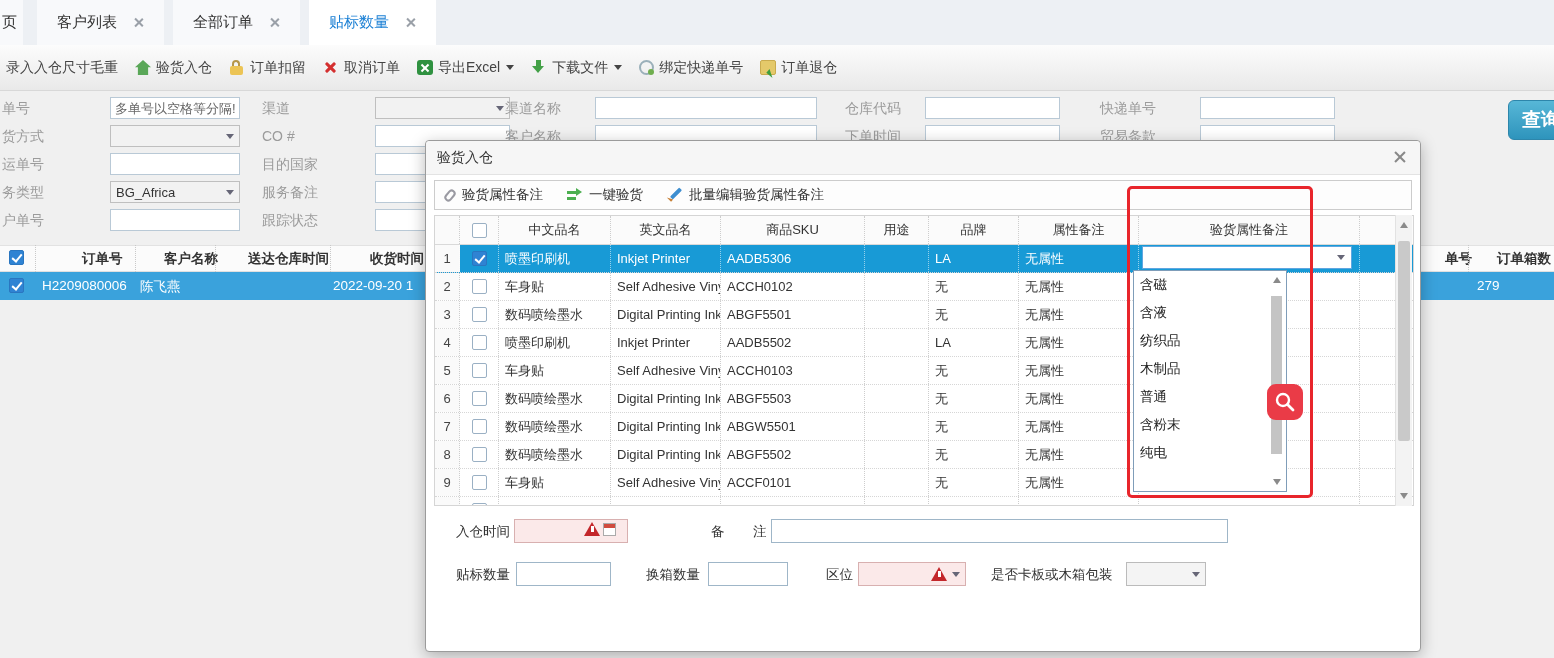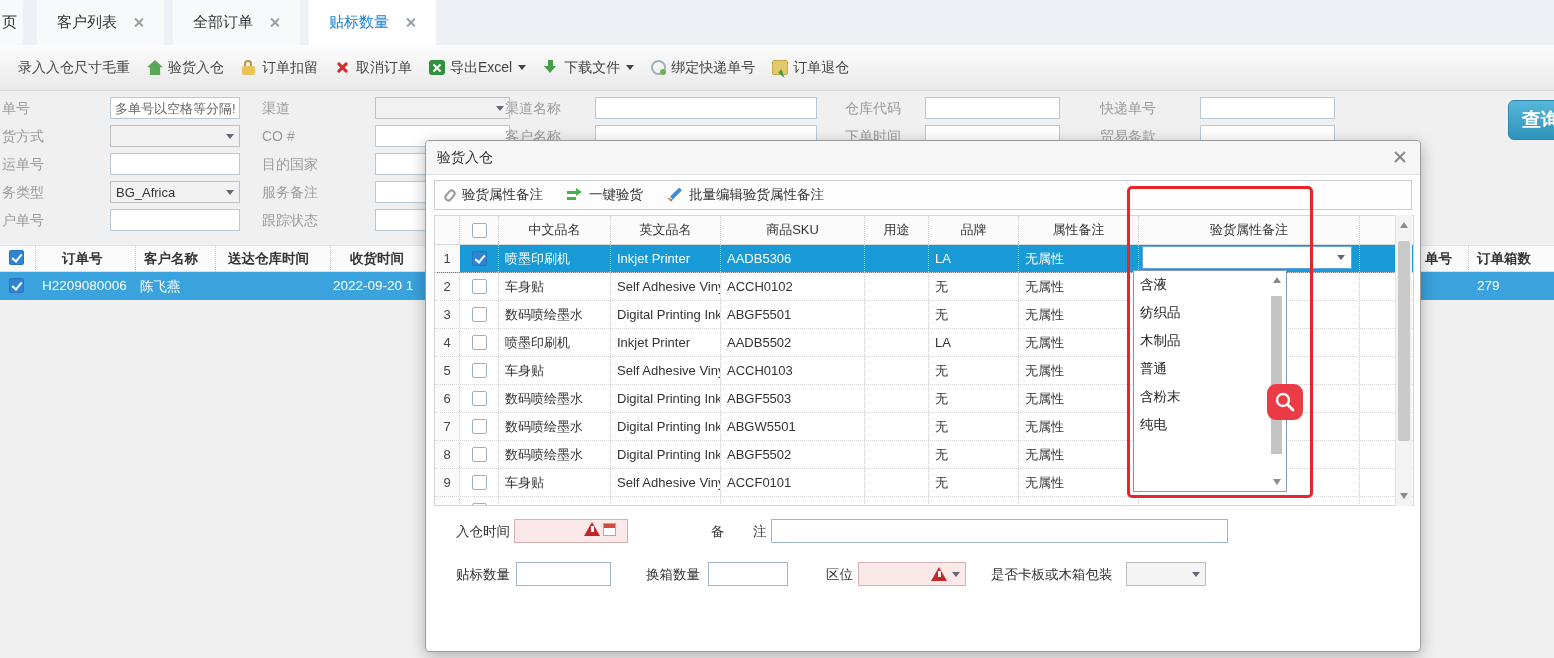--- a/index.html
+++ b/index.html
@@ -11,21 +11,21 @@
   .tab{display:flex;align-items:center;padding:0 20px;background:#f8f9fb;margin-right:9px;font-size:15px;color:#333;cursor:pointer;}
   .tab.stub{padding:0 6px 0 2px;margin-right:14px;}
   .tab.active{background:#fff;color:#1a7fd4;}
   .tab .tx{display:none;width:11px;height:11px;position:relative;margin-left:16px;}
   .tab.closable .tx{display:inline-block;}
   .tab .tx::before,.tab .tx::after{content:"";position:absolute;left:5px;top:0;width:1.5px;height:11px;background:#9aa0a8;}
   .tab .tx::before{transform:rotate(45deg);} .tab .tx::after{transform:rotate(-45deg);}
 
   
   .toolbar{position:absolute;left:0;top:45px;width:1554px;height:46px;background:linear-gradient(#fcfcfc,#e9e9e9);
-           border-bottom:1px solid #d8d8d8;display:flex;align-items:center;padding-left:18px;font-size:14px;color:#444;box-sizing:border-box;}
+           border-bottom:1px solid #d8d8d8;display:flex;align-items:center;padding-left:6px;font-size:14px;color:#444;box-sizing:border-box;}
   .tbi{display:flex;align-items:center;margin-right:17px;cursor:pointer;white-space:nowrap;}
   .tbi .icon{display:inline-block;width:16px;height:15px;margin-right:5px;position:relative;}
   .caret{width:0;height:0;border-left:4px solid transparent;border-right:4px solid transparent;border-top:5px solid #444;margin-left:6px;display:none;}
   .caret.dropdown{display:inline-block;}
   [data-name="house-icon"]{background:#5aa758;clip-path:polygon(50% 0,100% 48%,82% 48%,82% 100%,18% 100%,18% 48%,0 48%);}
   [data-name="lock-icon"]::before{content:"";position:absolute;left:3px;top:0;width:8px;height:8px;border:2px solid #b5964a;border-bottom:none;border-radius:4px 4px 0 0;box-sizing:border-box;}
   [data-name="lock-icon"]::after{content:"";position:absolute;left:1px;top:6px;width:13px;height:9px;background:#ecc455;border-radius:2px;}
   [data-name="cancel-icon"]::before,[data-name="cancel-icon"]::after{content:"";position:absolute;left:6px;top:1px;width:3px;height:13px;background:#d42f2f;border-radius:1px;}
   [data-name="cancel-icon"]::before{transform:rotate(45deg);} [data-name="cancel-icon"]::after{transform:rotate(-45deg);}
   [data-name="excel-icon"]{background:#2f9140;border-radius:3px;}
@@ -47,21 +47,21 @@
   .flabel{position:absolute;color:#9b9b9b;font-size:14px;white-space:nowrap;}
   .finput{position:absolute;height:22px;background:#fff;border:1px solid #b9c9d6;box-sizing:border-box;font-size:13px;padding:0 4px;color:#333;font-family:inherit;}
   .finput::placeholder{color:#666;}
   .fselect{position:absolute;height:22px;background:#f2f2f2;border:1px solid #bfbfbf;box-sizing:border-box;display:flex;align-items:center;justify-content:space-between;padding:0 5px;font-size:13px;color:#333;cursor:pointer;}
   .chev{width:0;height:0;border-left:4px solid transparent;border-right:4px solid transparent;border-top:5px solid #667;}
   .searchbtn{position:absolute;left:1508px;top:100px;width:70px;height:40px;background:linear-gradient(#57b7d7,#2e94bc);
              border:1px solid #2d86ab;border-radius:6px;color:#fff;font-size:19px;font-weight:bold;display:flex;align-items:center;padding-left:13px;box-sizing:border-box;cursor:pointer;}
 
   
   .bghead{position:absolute;height:27px;background:#fbfbfb;border-top:1px solid #e2e2e2;border-bottom:1px solid #e0e0e0;box-sizing:border-box;}
-  .bgth{position:absolute;top:250px;font-weight:bold;font-size:13.5px;color:#333;white-space:nowrap;}
+  .bgth{position:absolute;top:250px;font-weight:bold;font-size:13.5px;color:#333;white-space:nowrap;margin-left:20px;}
   .bgrow{position:absolute;left:0;top:272px;width:1554px;height:28px;background:#3aa2dc;}
   .bgtd{position:absolute;color:#fff;font-size:13.5px;top:278px;white-space:nowrap;}
   .dotsep{position:absolute;top:245px;height:55px;border-left:1px dotted #c9c9c9;}
   .cb{width:15px;height:15px;border:1px solid #9ab0c4;background:#fff;border-radius:2px;position:relative;box-sizing:border-box;}
   .cb.checked{background:#2f83d3;border-color:#2a76c0;}
   .cb.checked::after{content:"";position:absolute;left:4px;top:1px;width:4px;height:8px;border-right:2px solid #fff;border-bottom:2px solid #fff;transform:rotate(40deg);}
 
   
   .modal{position:absolute;left:425px;top:140px;width:996px;height:512px;background:#fff;border:1px solid #9b9b9b;border-radius:4px;
          box-shadow:0 4px 16px rgba(0,0,0,.28);z-index:10;box-sizing:border-box;}
@@ -497,20 +497,21 @@
       </div>
 
   </div>
 
   <div class="combo" style="position:absolute;left:1138px;top:246px;z-index:12" data-name="insp-remark-combobox">
     <span class="chev" data-name="chevron-down-icon"></span>
   </div>
 
   <div class="ddpanel" data-name="insp-remark-dropdown">
 
+      <div class="ddopt" data-name="dropdown-option">含磁</div>
 
       <div class="ddopt" data-name="dropdown-option">含液</div>
 
       <div class="ddopt" data-name="dropdown-option">纺织品</div>
 
       <div class="ddopt" data-name="dropdown-option">木制品</div>
 
 
       <div class="ddopt" data-name="dropdown-option">普通</div>
 

